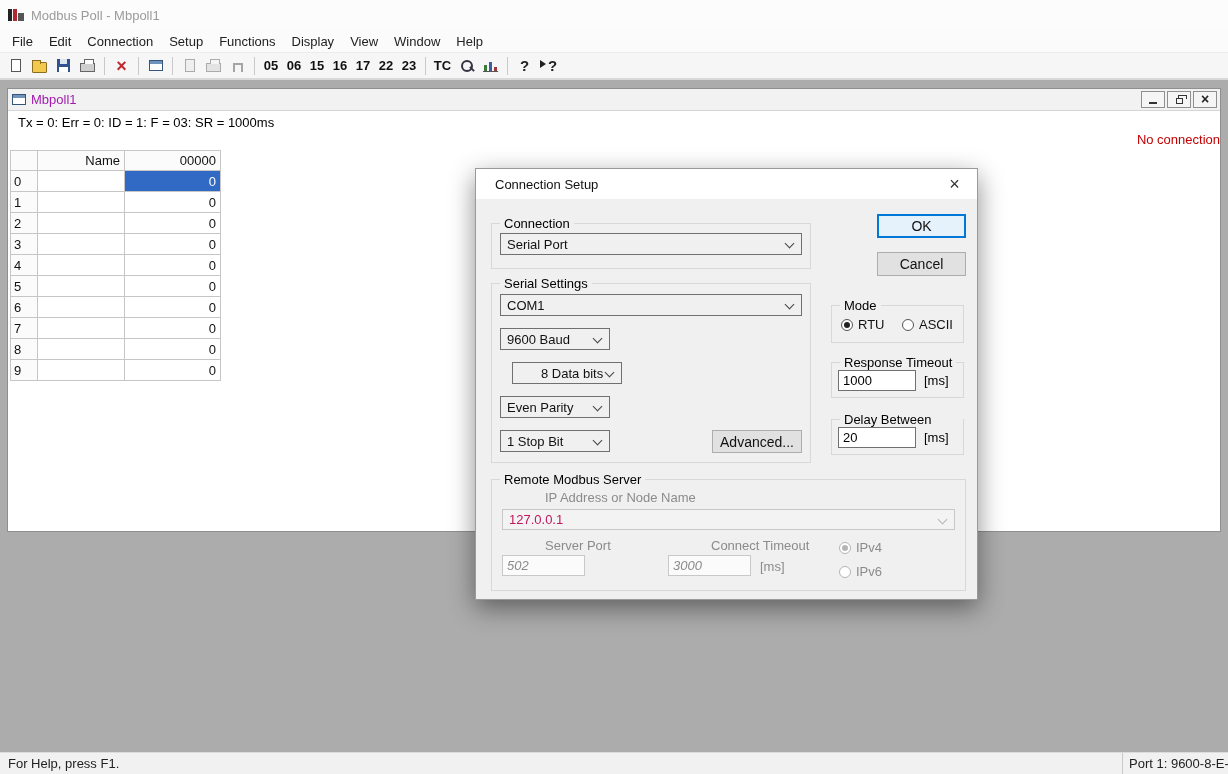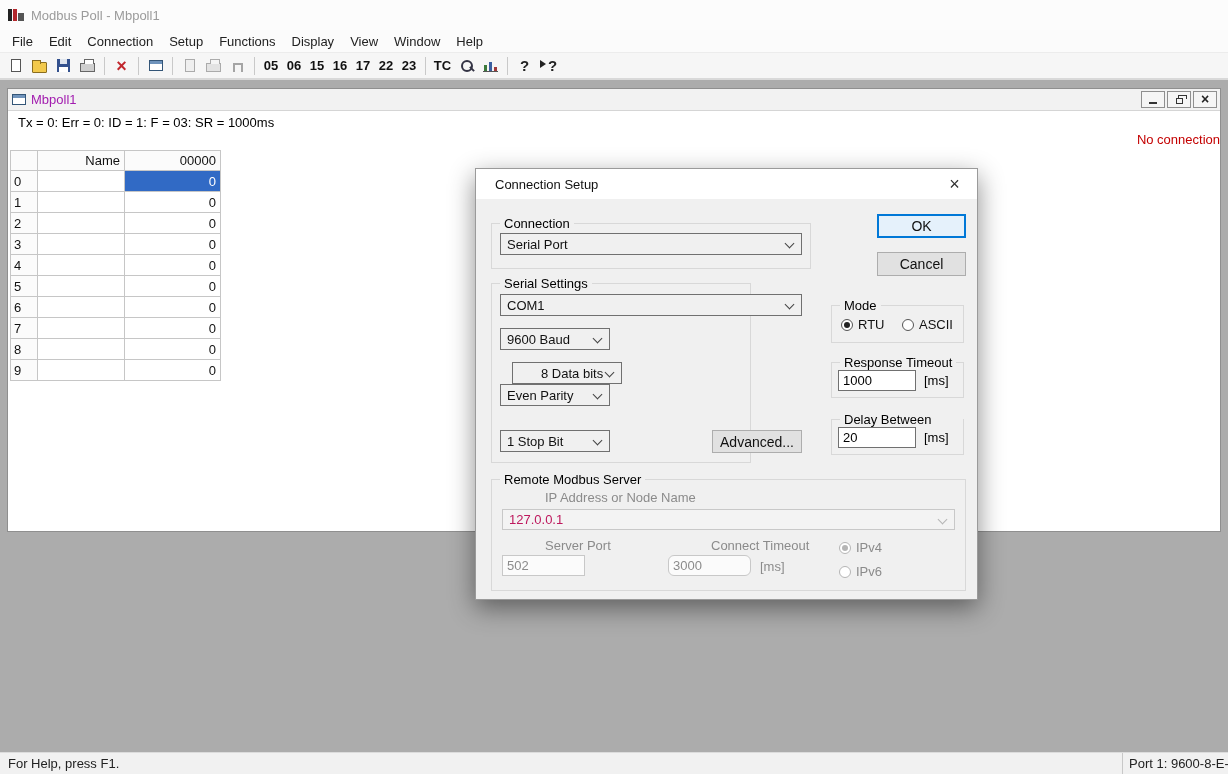--- a/index.html
+++ b/index.html
@@ -78,21 +78,21 @@
 
   .grp { position:absolute; border:1px solid #d8d8d8; }
   .grp-label { position:absolute; top:-8px; left:8px; background:#f0f0f0; padding:0 4px; color:#000; }
 
   .combo { position:absolute; background:#f0f0f0; border:1px solid #707070; display:flex; align-items:center; padding:0 22px 0 6px; overflow:hidden; white-space:nowrap; }
   .combo .chev { position:absolute; right:8px; top:6px; width:7px; height:7px; border-right:1px solid #444; border-bottom:1px solid #444; transform:rotate(45deg); }
   .combo.dis { border-color:#c8c8c8; color:#be185d; background:#f3f3f3; }
   .combo.dis .chev { border-color:#b5b5b5; }
 
   .tin { position:absolute; border:1px solid #707070; background:#fff; font-family:"Liberation Sans", sans-serif; font-size:13px; padding:0 4px; }
-  .tin.dis { border-color:#c8c8c8; color:#8b8b8b; background:#fbfbfb; }
+  .tin.dis { border-color:#c8c8c8; color:#8b8b8b; background:#fbfbfb;font-style:italic; }
 
   .btn { position:absolute; background:#e1e1e1; border:1px solid #adadad; font-size:14px; display:flex; align-items:center; justify-content:center; cursor:default; }
   .btn.default { background:#e5f1fb; border:1px solid #0078d7; box-shadow:inset 0 0 0 1px #0078d7; }
 
   .rad { position:absolute; display:flex; align-items:center; gap:5px; font-size:13px; }
   .rad .rc { width:12px; height:12px; border:1px solid #555; border-radius:50%; background:#fff; position:relative; }
   .rad.on .rc::after { content:""; position:absolute; left:2px; top:2px; width:6px; height:6px; border-radius:50%; background:#222; }
   .rad.dis { color:#8b8b8b; }
   .rad.dis .rc { border-color:#b5b5b5; }
   .rad.dis.on .rc::after { background:#b5b5b5; }
@@ -284,35 +284,35 @@
       <span class="grp-label">Connection</span>
       <div class="combo" style="left:8px; top:9px; width:302px; height:22px;">
         <span>Serial Port</span>
         <span class="chev"></span>
       </div>
     </div>
 
     <div class="btn default" style="left:401px; top:15px; width:89px; height:24px;">OK</div>
     <div class="btn" style="left:401px; top:53px; width:89px; height:24px;">Cancel</div>
 
-    <div class="grp" style="left:15px; top:84px; width:260px; height:180px;">
+    <div class="grp" style="left:15px; top:84px; width:320px; height:180px;">
       <span class="grp-label">Serial Settings</span>
       <div class="combo" style="left:8px; top:10px; width:302px; height:22px;">
         <span>COM1</span>
         <span class="chev"></span>
       </div>
       <div class="combo" style="left:8px; top:44px; width:110px; height:22px;">
         <span>9600 Baud</span>
         <span class="chev"></span>
       </div>
       <div class="combo" style="left:20px; top:78px; width:110px; height:22px;padding-left:28px;">
         <span>8 Data bits</span>
         <span class="chev"></span>
       </div>
-      <div class="combo" style="left:8px; top:100px; width:110px; height:22px;">
+      <div class="combo" style="left:8px; top:112px; width:110px; height:22px;">
         <span>Even Parity</span>
         <span class="chev"></span>
       </div>
       <div class="combo" style="left:8px; top:146px; width:110px; height:22px;">
         <span>1 Stop Bit</span>
         <span class="chev"></span>
       </div>
       <div class="btn" style="left:220px; top:146px; width:90px; height:23px;">Advanced...</div>
     </div>
 
@@ -343,21 +343,21 @@
     <div class="grp" style="left:15px; top:280px; width:475px; height:112px;">
       <span class="grp-label">Remote Modbus Server</span>
       <span class="flabel dis" style="left:10px; top:10px;">IP Address or Node Name</span>
       <div class="combo dis" style="left:10px; top:29px; width:453px; height:21px;">
         <span>127.0.0.1</span>
         <span class="chev"></span>
       </div>
       <span class="flabel dis" style="left:10px; top:58px;">Server Port</span>
       <input class="tin dis" style="left: 10px; top: 75px; width: 83px; height: 21px;" value="502">
       <span class="flabel dis" style="left:176px; top:58px;">Connect Timeout</span>
-      <input class="tin dis" style="left: 176px; top: 75px; width: 83px; height: 21px; border-radius: 6px;" value="3000">
+      <input class="tin dis" style="left: 176px; top: 75px; width: 83px; height: 21px;" value="3000">
       <span class="unit dis" style="left:268px; top:79px;">[ms]</span>
       <div class="rad dis on" style="left:347px; top:60px;">
         <span class="rc"></span>
         <span>IPv4</span>
       </div>
       <div class="rad dis" style="left:347px; top:84px;">
         <span class="rc"></span>
         <span>IPv6</span>
       </div>
     </div>

